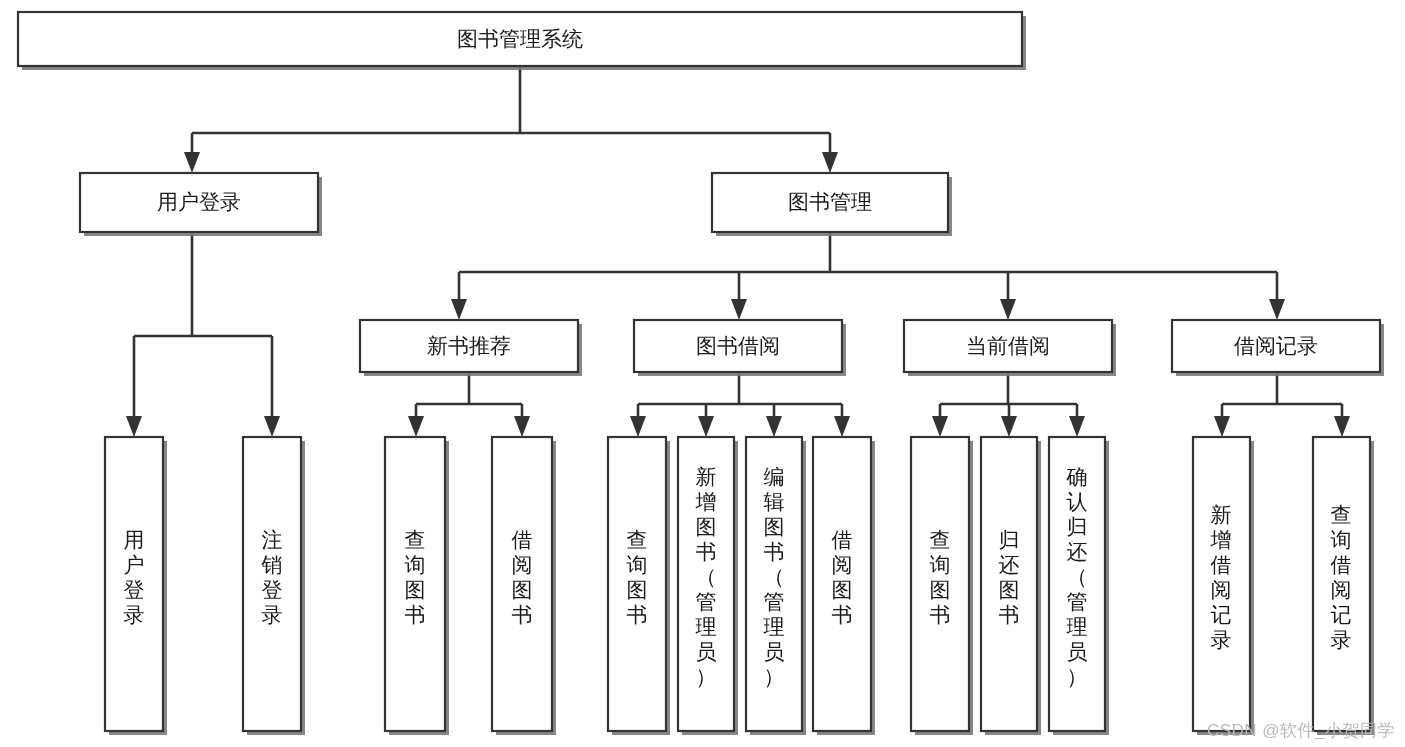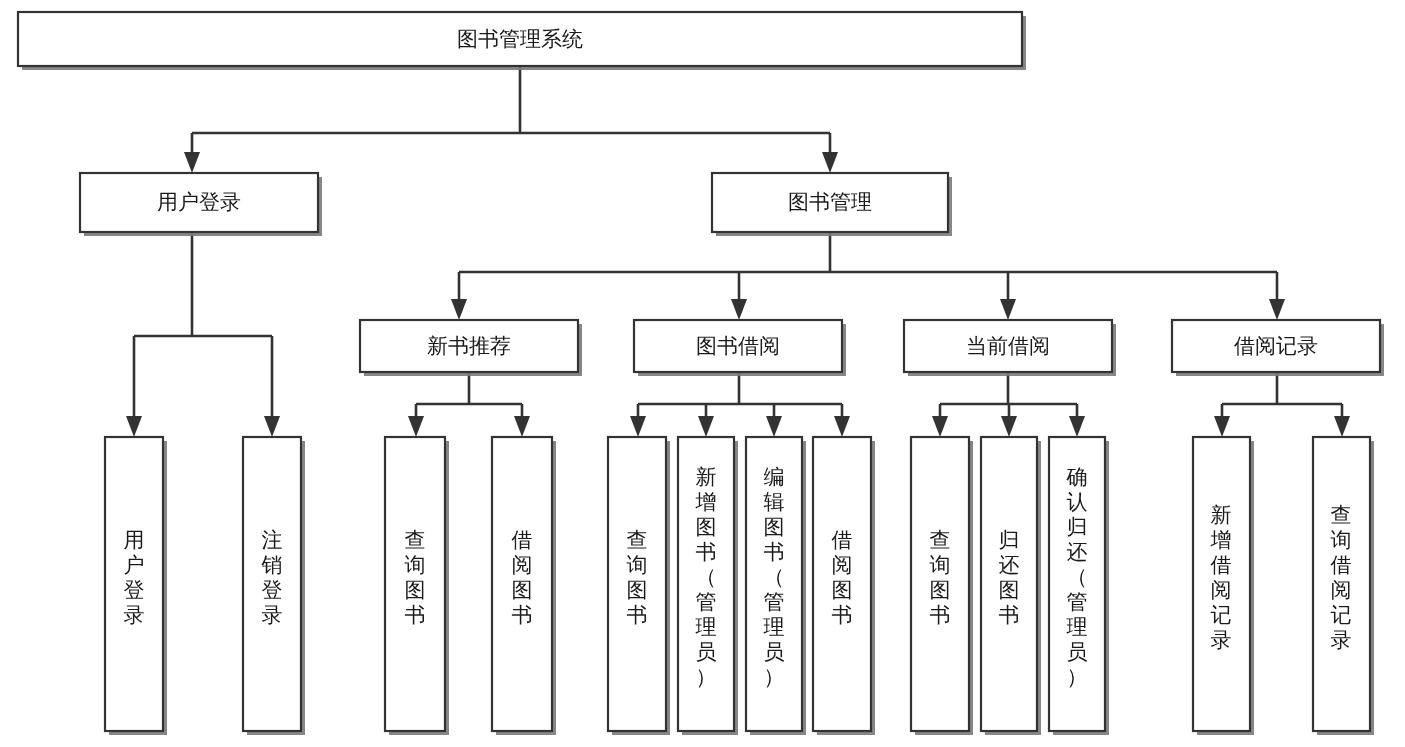--- a/index.html
+++ b/index.html
@@ -256,13 +256,14 @@
     </g>
 
     <g>
       <rect class="node-shadow" x="1317" y="441" width="57" height="294"></rect>
       <rect class="node-box" x="1313" y="437" width="57" height="294"></rect>
       <text class="node-label-vertical" x="1341" y="0"><tspan x="1341" y="521.5">查</tspan><tspan x="1341" y="546.5">询</tspan><tspan x="1341" y="571.5">借</tspan><tspan x="1341" y="596.5">阅</tspan><tspan x="1341" y="621.5">记</tspan><tspan x="1341" y="646.5">录</tspan></text>
     </g>
 
   </svg>
 
+  <div class="watermark">CSDN @软件_小贺同学</div>
 </div>
 
 </body></html>

